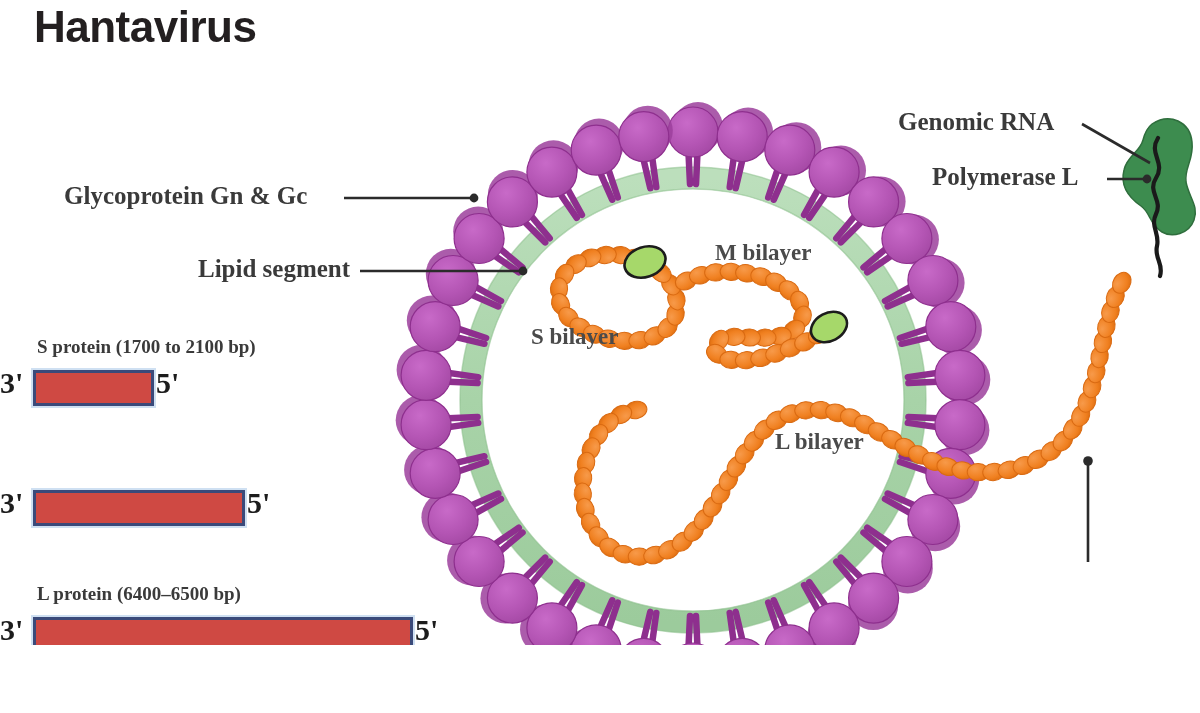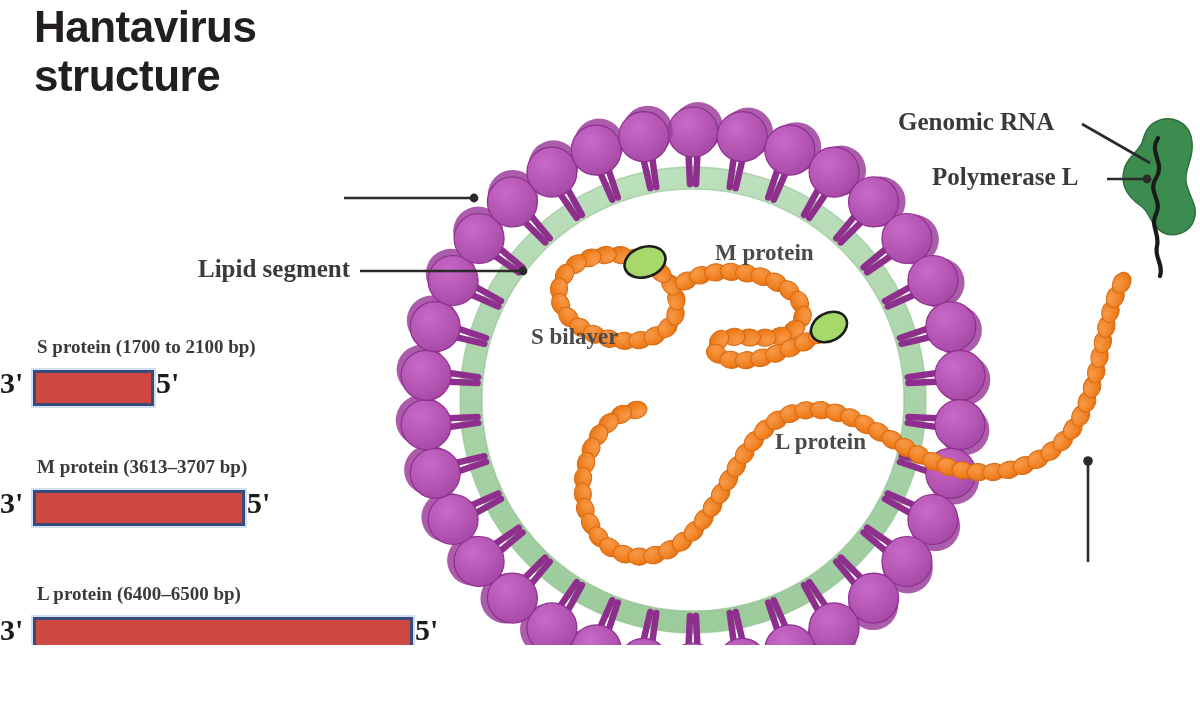--- a/index.html
+++ b/index.html
@@ -434,46 +434,45 @@
       <line x1="1107" y1="179" x2="1144" y2="179" stroke-width="2.6"></line>
       <circle cx="1147" cy="179" r="4.4" stroke="none"></circle>
 
       <line x1="1088" y1="463" x2="1088" y2="562" stroke-width="2.6"></line>
       <circle cx="1088" cy="461" r="4.8" stroke="none"></circle>
     </g>
   </svg>
 
   <div class="title">
     <div>Hantavirus</div>
-    <div>structure</div>
   </div>
 
+  <div class="lbl callout" style="left:64px; top:182px;">Glycoprotein Gn &amp; Gc</div>
 
   <div class="lbl callout" style="left:198px; top:255px;">Lipid segment</div>
 
   <div class="lbl callout" style="left:932px; top:163px;">Polymerase L</div>
 
   <div class="lbl callout" style="left:898px; top:108px;">Genomic RNA</div>
 
 
   <div class="lbl seg-label" style="left:531px; top:324px;">S bilayer</div>
 
-  <div class="lbl seg-label" style="left:715px; top:240px;">M protein</div>
-
-  <div class="lbl seg-label" style="left:775px; top:429px;">L protein</div>
+  <div class="lbl seg-label" style="left:715px; top:240px;">M bilayer</div>
+
+  <div class="lbl seg-label" style="left:775px; top:429px;">L bilayer</div>
 
   <div class="bar-wrap" style="left:0; top:336px; width:200px; height:80px;">
     <div class="lbl prot-title" style="position:absolute; left:37px; top:0;">S protein (1700 to 2100 bp)</div>
     <div class="lbl tick" style="position:absolute; left:0; top:30px;">3'</div>
     <div class="bar" style="left:33px; top:34px; width:121px; height:36px;"></div>
     <div class="lbl tick" style="position:absolute; left:156px; top:30px;">5'</div>
   </div>
 
   <div class="bar-wrap" style="left:0; top:456px; width:320px; height:80px;">
-    <div class="lbl prot-title" style="position:absolute; left:37px; top:0;">M protein (3613–3707 bp)</div>
     <div class="lbl tick" style="position:absolute; left:0; top:30px;">3'</div>
     <div class="bar" style="left:33px; top:34px; width:212px; height:36px;"></div>
     <div class="lbl tick" style="position:absolute; left:247px; top:30px;">5'</div>
   </div>
 
   <div class="bar-wrap" style="left:0; top:583px; width:470px; height:80px;">
     <div class="lbl prot-title" style="position:absolute; left:37px; top:0;">L protein (6400–6500  bp)</div>
     <div class="lbl tick" style="position:absolute; left:0; top:30px;">3'</div>
     <div class="bar" style="left:33px; top:34px; width:380px; height:36px;"></div>
     <div class="lbl tick" style="position:absolute; left:415px; top:30px;">5'</div>

